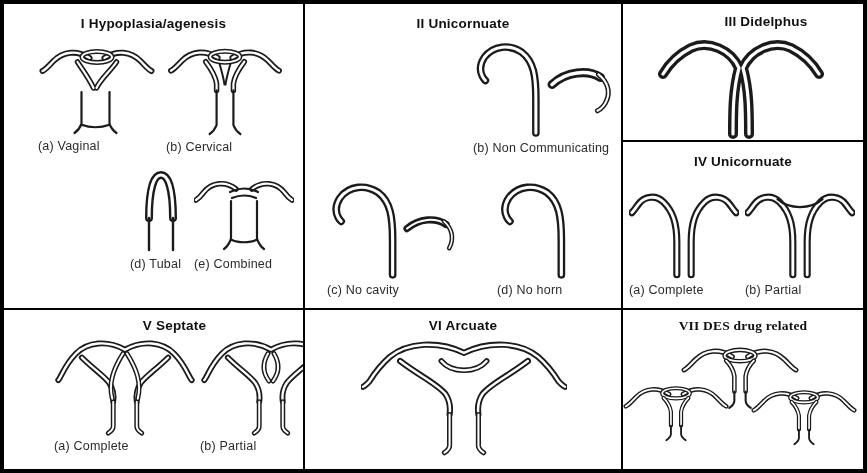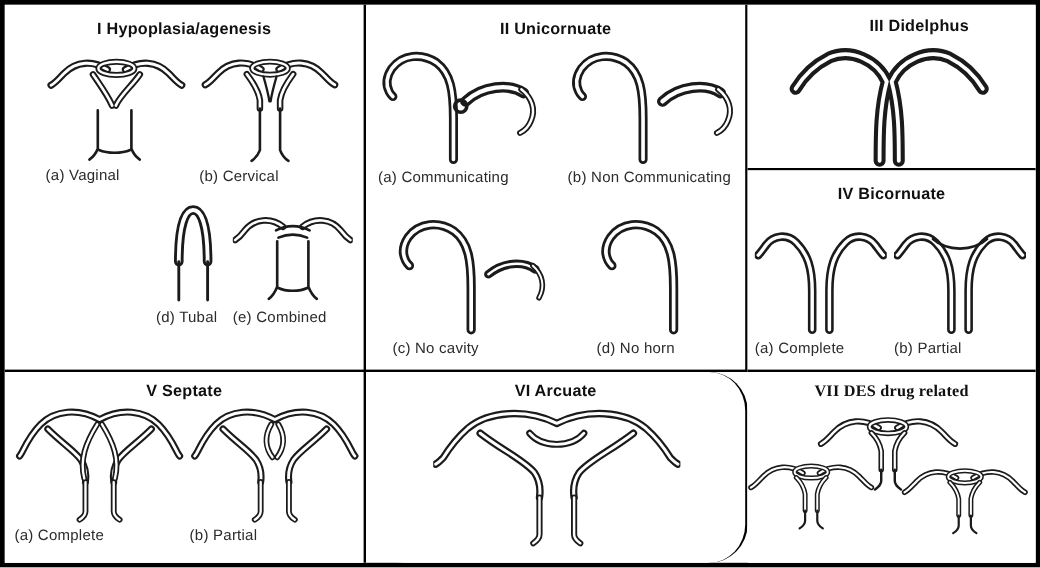--- a/index.html
+++ b/index.html
@@ -11,22 +11,22 @@
     border:4px solid #000; background:#fff;
     grid-template-columns:301px 318px 240px;
     grid-template-rows:138px 168px 159px;
     grid-template-areas:"a b c" "a b d" "e f g";
   }
   .panel { position:relative; overflow:hidden; background:#fff; }
   .p1 { grid-area:a; border-right:2px solid #000; border-bottom:2px solid #000; }
   .p2 { grid-area:b; border-right:2px solid #000; border-bottom:2px solid #000;padding-left:16px; }
   .p3 { grid-area:c; border-bottom:2px solid #000; }
   .p4 { grid-area:d; border-bottom:2px solid #000; }
-  .p5 { grid-area:e; border-right:2px solid #000; }
-  .p6 { grid-area:f; border-right:2px solid #000;border-radius:32px; }
+  .p5 { grid-area:e; border-right:2px solid #000;margin-left:42px; }
+  .p6 { grid-area:f; border-right:2px solid #000; }
   .p7 { grid-area:g;font-family:Liberation Serif, serif; }
   .ptitle {
     position:absolute; left:0; right:0; text-align:center;
     font-weight:bold; font-size:13.5px; letter-spacing:.2px; color:#101010;
   }
   .t12 { top:12px; } .t10 { top:10px;padding-left:46px; } .t8 { top:8px; }
   figure.f { position:absolute; display:flex; flex-direction:column; align-items:flex-start; }
   figure.f svg { display:block; }
   figcaption {
     font-size:12.5px; color:#2b2b2b; margin-top:3px;
@@ -125,32 +125,20 @@
             <use href="#tubeS" class="w" stroke-width="2.2"></use>
           <use href="#band" class="o" stroke-width="2.2"></use>
           <use href="#combBox" class="o" stroke-width="2.2"></use>
         </svg>
         <figcaption>(e) Combined</figcaption>
       </figure>
     </section>
 
     <section class="panel p2">
       <h3 class="ptitle t12">II Unicornuate</h3>
-      <figure class="f" style="left:10px;top:28px">
-        <svg width="152" height="106" viewBox="0 0 150 105">
-          <use href="#hornMain" class="o" stroke-width="7.5"></use>
-            <use href="#hornMain" class="w" stroke-width="3"></use>
-          <use href="#hornRud" class="o" stroke-width="9"></use>
-            <use href="#hornRud" class="w" stroke-width="3.5"></use>
-          <use href="#hornHook" class="o" stroke-width="5"></use>
-            <use href="#hornHook" class="w" stroke-width="2"></use>
-          <use href="#hornBulb" class="o" stroke-width="3"></use>
-        </svg>
-        <figcaption>(a) Communicating</figcaption>
-      </figure>
       <figure class="f" style="left:168px;top:28px">
         <svg width="152" height="106" viewBox="0 0 150 105">
           <use href="#hornMain" class="o" stroke-width="7.5"></use>
             <use href="#hornMain" class="w" stroke-width="3"></use>
           <use href="#hornRud" x="6" class="o" stroke-width="9"></use>
             <use href="#hornRud" x="6" class="w" stroke-width="3.5"></use>
           <use href="#hornHook" x="6" class="o" stroke-width="5"></use>
             <use href="#hornHook" x="6" class="w" stroke-width="2"></use>
         </svg>
         <figcaption>(b) Non Communicating</figcaption>
@@ -179,21 +167,21 @@
       <h3 class="ptitle t10">III Didelphus</h3>
       <figure class="f" style="left:32px;top:24px">
         <svg width="172" height="112" viewBox="0 0 170 112">
           <use href="#didHorn" class="o" stroke-width="10"></use>
             <use href="#didHorn" class="w" stroke-width="3.2"></use>
         </svg>
       </figure>
     </section>
 
     <section class="panel p4">
-      <h3 class="ptitle t12">IV Bicornuate</h3>
+      <h3 class="ptitle t12">IV Unicornuate</h3>
       <figure class="f" style="left:6px;top:30px">
         <svg width="110" height="108" viewBox="0 0 115 110">
           <use href="#bicHorn" class="o" stroke-width="7.5"></use>
             <use href="#bicHorn" class="w" stroke-width="3"></use>
         </svg>
         <figcaption>(a) Complete</figcaption>
       </figure>
       <figure class="f" style="left:122px;top:30px">
         <svg width="110" height="108" viewBox="0 0 115 110">
           <use href="#bicHorn" class="o" stroke-width="7.5"></use>

